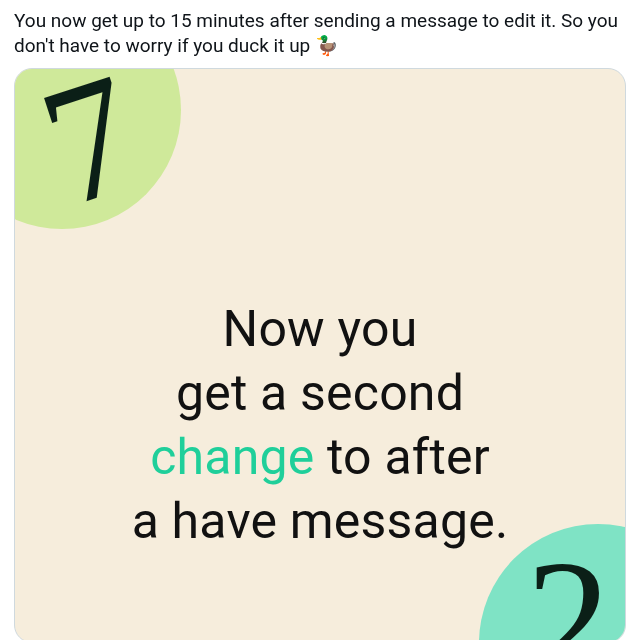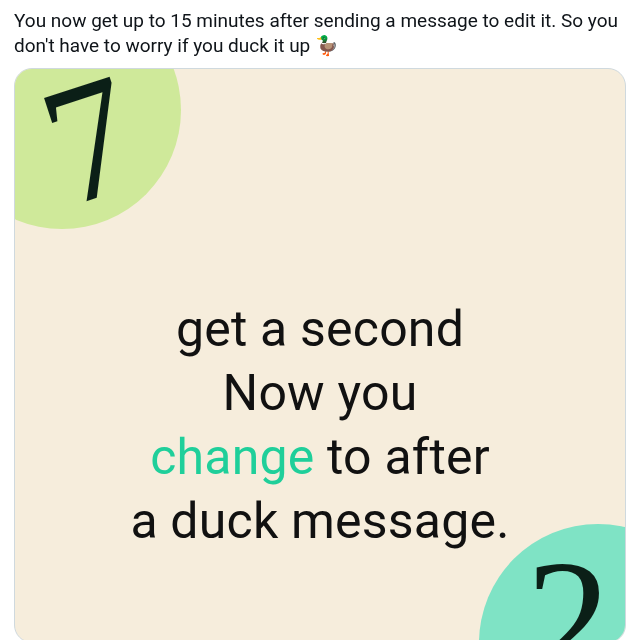--- a/index.html
+++ b/index.html
@@ -21,24 +21,24 @@
 <div class="tweet">
   <div class="tweet-text">You now get up to 15 minutes after sending a message to edit it. So you don't have to worry if you duck it up 🦆</div>
 </div>
 
 <div class="media-wrap">
   <div class="media">
     <div class="circle-tl">
       <span class="digit">7</span>
     </div>
     <div class="headline">
+      <div>Now you</div>
       <div>get a second</div>
-      <div>Now you</div>
       <div>
         <span class="accent">change</span><span> to after</span>
       </div>
-      <div>a duck message.</div>
+      <div>a have message.</div>
     </div>
     <div class="circle-br">
       <span class="digit">2</span>
     </div>
   </div>
 </div>
 
 </body></html>

